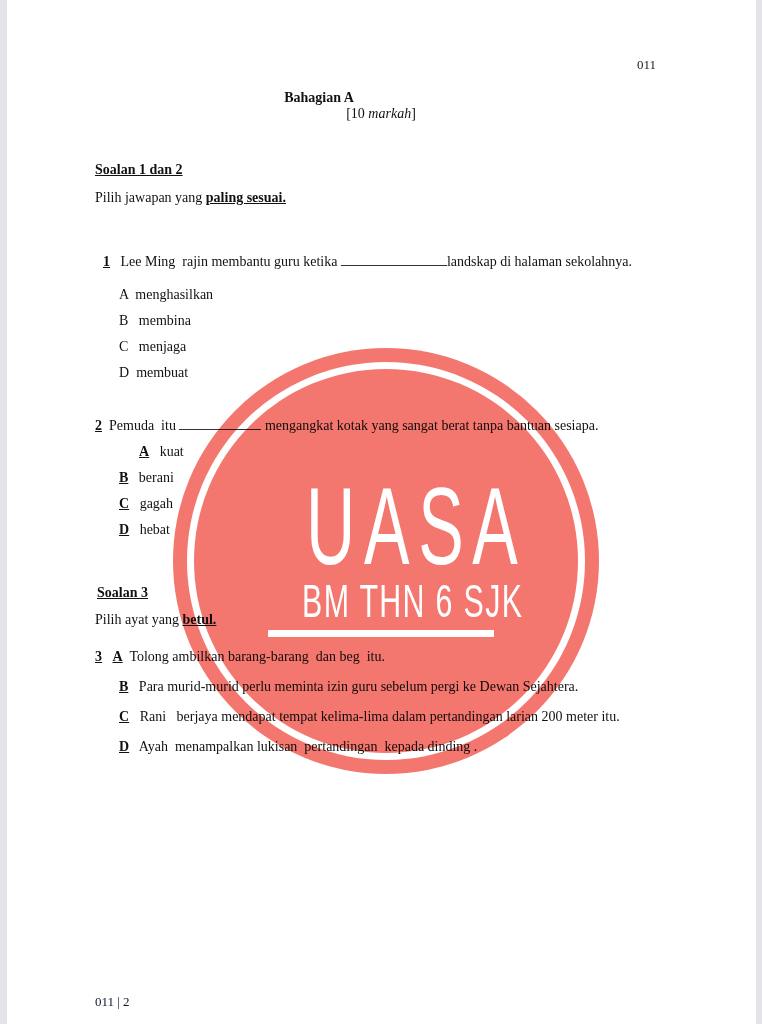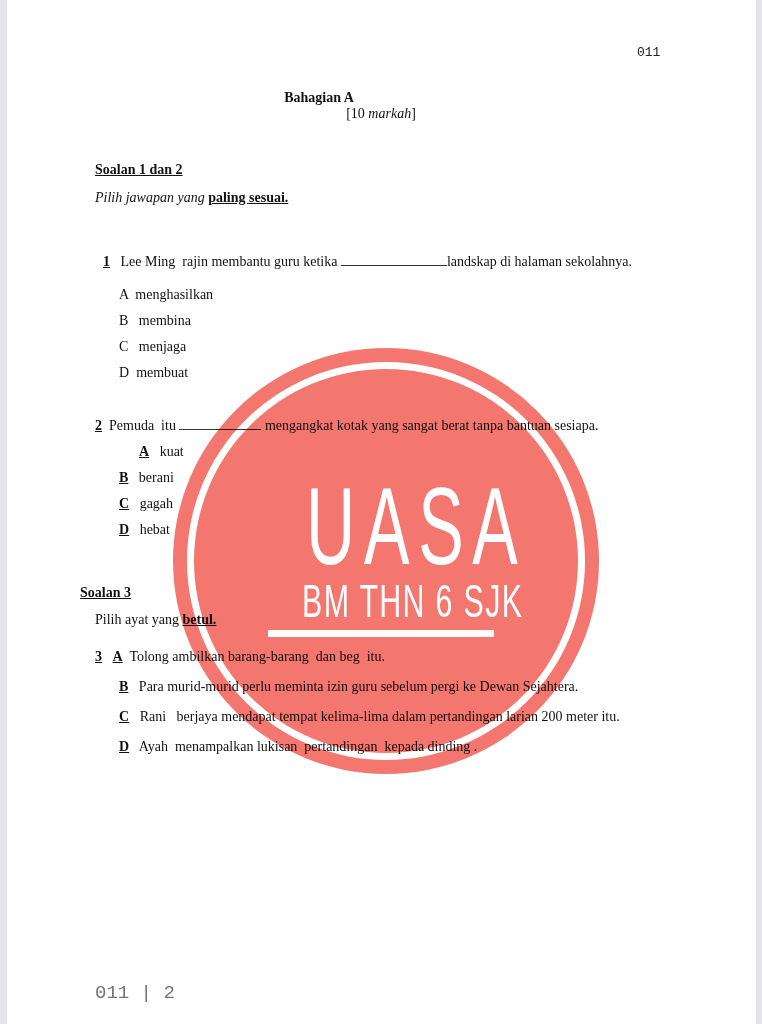--- a/index.html
+++ b/index.html
@@ -8,29 +8,29 @@
       background: #e4e3ea;
       font-family: "Liberation Serif", "DejaVu Serif", serif;
       color: #111;
     }
     .page {
       position: absolute; left: 7px; top: 0; width: 749px; height: 1024px;
       background: #ffffff;
     }
     .abs { position: absolute; white-space: pre; }
     .serif { font-family: "Liberation Serif", "DejaVu Serif", serif; font-size: 14px; }
-    .sans { font-family: Liberation Mono, monospace; }
+    .sans { font-family: Liberation Serif, serif; margin-top: 12px; }
     .code-top { left: 637px; top: 45px; font-size: 13px; color: #222; }
     .title { left: 0; width: 638px; text-align: center; top: 90px; font-size: 14px; font-weight: bold; }
     .marks { left: 0; width: 762px; text-align: center; top: 106px; font-size: 14px; }
     .marks i { font-style: italic; }
     .b { font-weight: bold; text-decoration: underline; }
-    .i { font-style: italic; }
+    .i { }
     .blank { display: inline-block; border-bottom: 1px solid #333; height: 12px; vertical-align: baseline; }
-    .footer { left: 95px; top: 982px; font-size: 19px; color: #737373; }
+    .footer { left: 95px; top: 982px; font-size: 13px; color: #0f172a; }
 
     
     .stamp {
       position: absolute; left: 173px; top: 348px; width: 426px; height: 426px;
       border-radius: 50%;
       background: #f4736a;
       mix-blend-mode: multiply;
       opacity: 0.97;
     }
     .stamp-gap {
@@ -79,21 +79,21 @@
 <div class="abs serif" style="left:119px; top:313px;"><span>B</span>   <span>membina</span></div>
 <div class="abs serif" style="left:119px; top:339px;"><span>C</span>   <span>menjaga</span></div>
 <div class="abs serif" style="left:119px; top:365px;"><span>D</span>  <span>membuat</span></div>
 
 <div class="abs serif" style="left:95px; top:417px;"><span class="b">2</span><span>  </span><span>Pemuda  itu </span><span class="blank" style="width:82px;"></span><span> mengangkat kotak yang sangat berat tanpa bantuan sesiapa.</span></div>
 <div class="abs serif" style="left:119px; top:444px;margin-left:20px;"><span class="b">A</span>   <span>kuat</span></div>
 <div class="abs serif" style="left:119px; top:470px;"><span class="b">B</span>   <span>berani</span></div>
 <div class="abs serif" style="left:119px; top:496px;"><span class="b">C</span>   <span>gagah</span></div>
 <div class="abs serif" style="left:119px; top:522px;"><span class="b">D</span>   <span>hebat</span></div>
 
-<div class="abs serif b" style="left:80px; top:585px;">Soalan 3</div>
+<div class="abs serif b" style="left:97px; top:585px;">Soalan 3</div>
 <div class="abs serif" style="left:95px; top:612px;"><span>Pilih ayat yang </span><span class="b">betul.</span></div>
 
 <div class="abs serif" style="left:95px; top:649px;"><span class="b">3</span><span>   </span><span class="b">A</span>  <span>Tolong ambilkan barang-barang  dan beg  itu.</span></div>
 <div class="abs serif" style="left:119px; top:679px;"><span class="b">B</span>   <span>Para murid-murid perlu meminta izin guru sebelum pergi ke Dewan Sejahtera.</span></div>
 <div class="abs serif" style="left:119px; top:709px;"><span class="b">C</span>   <span>Rani   berjaya mendapat tempat kelima-lima dalam pertandingan larian 200 meter itu.</span></div>
 <div class="abs serif" style="left:119px; top:739px;"><span class="b">D</span>   <span>Ayah  menampalkan lukisan  pertandingan  kepada dinding .</span></div>
 
 <div class="stamp">
   <div class="stamp-gap"></div>
   <div class="stamp-inner"></div>

